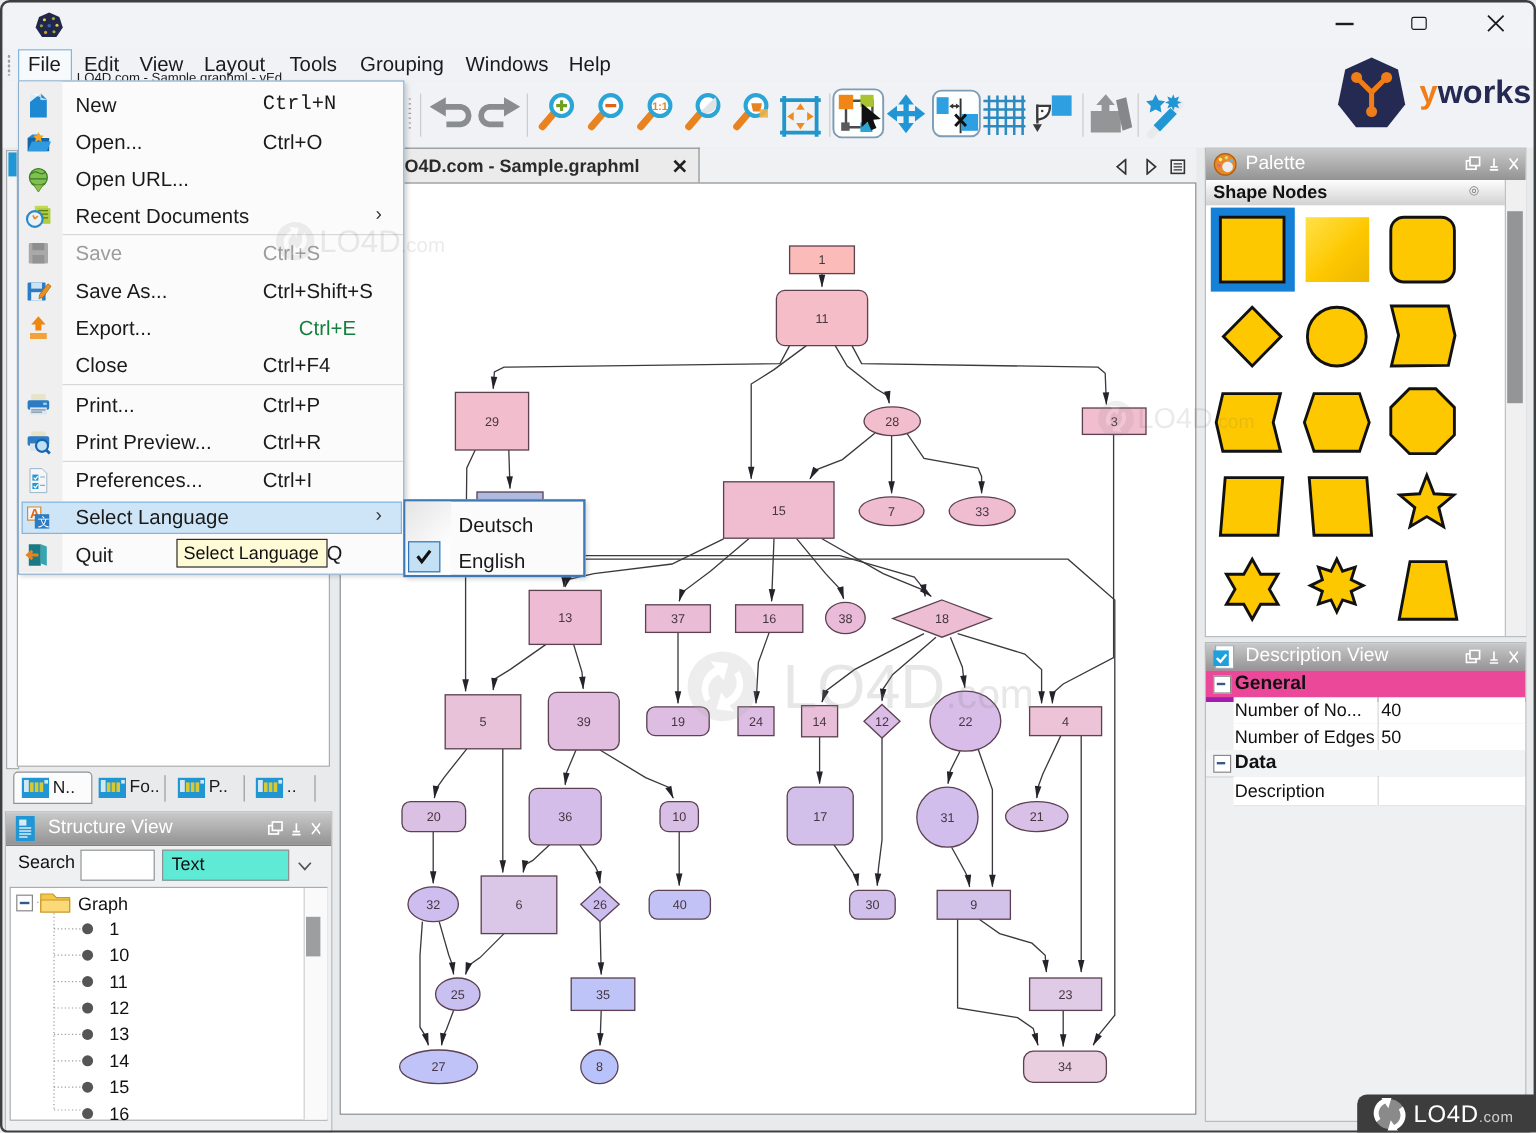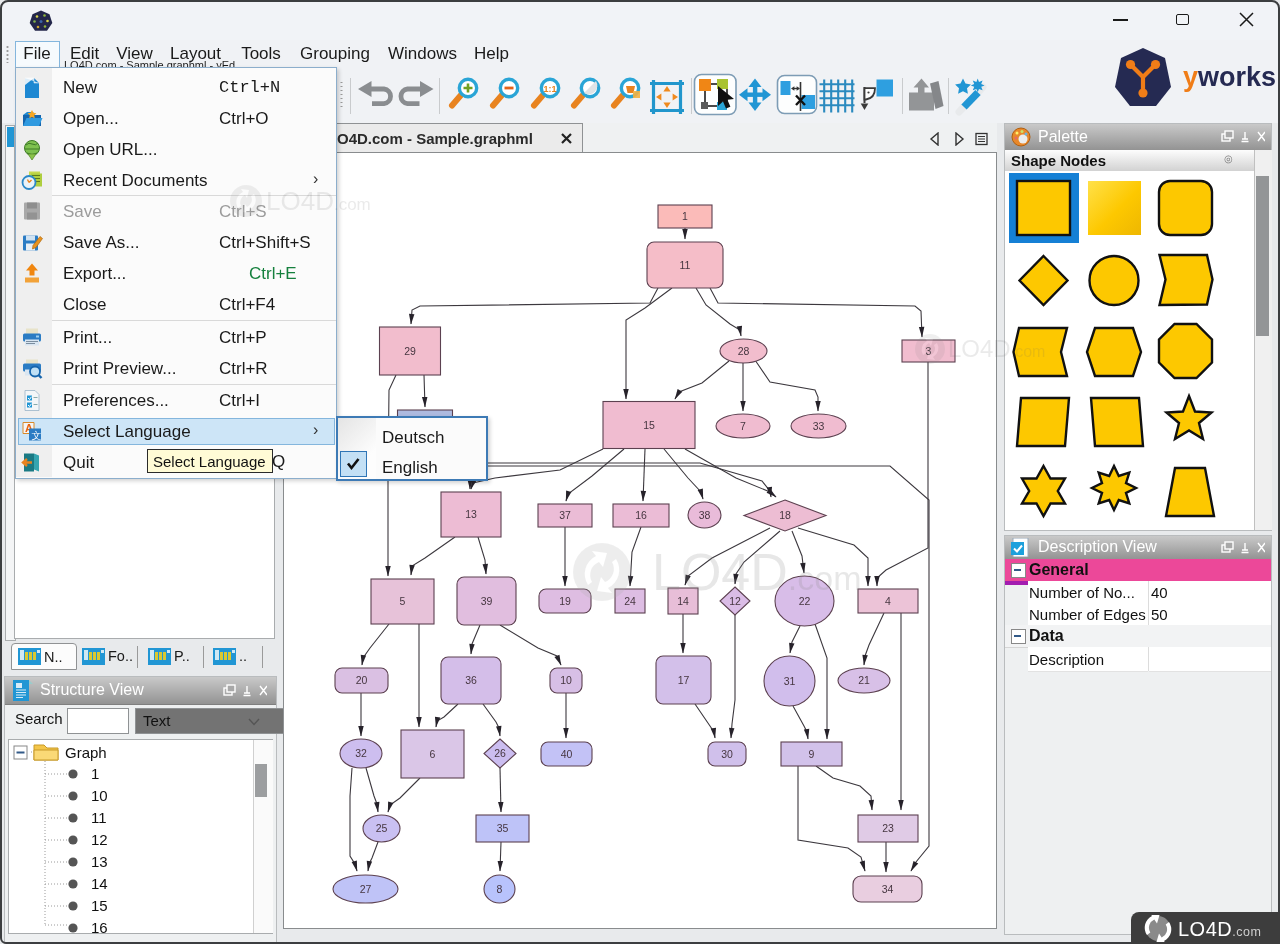--- a/index.html
+++ b/index.html
@@ -503,21 +503,21 @@
           <g fill="none" stroke="#fff" stroke-width="1.4">
             <rect x="1" y="4" width="8" height="7"></rect>
               <rect x="4" y="1" width="8" height="7" fill="#a8a8a8"></rect>
             <path d="M24,2 v7 M21,9 h6 M20.5,11.5 h7"></path>
             <path d="M37,2 l7,9 M44,2 l-7,9"></path>
           </g>
         </svg>
       </div>
       <span class="abs" style="left:10px;top:33px;font-size:15px;color:#111;">Search</span>
       <div class="abs" style="left:62px;top:31px;width:62px;height:26px;background:#fff;border:1px solid #8f9294;box-sizing:border-box;"></div>
-      <div class="abs" style="left:130px;top:31px;width:149px;height:26px;background:#737373;border:1px solid #8f9294;box-sizing:border-box;">
+      <div class="abs" style="left:130px;top:31px;width:106px;height:26px;background:#5eead4;border:1px solid #8f9294;box-sizing:border-box;">
         <span class="abs" style="left:7px;top:3px;font-size:15px;color:#111;">Text</span>
         <svg class="abs" style="left:112px;top:9px;" width="12" height="8" viewBox="0 0 12 8">
             <path d="M1,1 L6,6.5 L11,1" stroke="#555" stroke-width="1.4" fill="none"></path>
           </svg>
       </div>
       <div class="abs" style="left:3px;top:62px;width:265px;height:195px;background:#fff;border:1px solid #a9acae;box-sizing:border-box;" id="tree"></div>
       <div class="abs" style="left:248px;top:63px;width:19px;height:193px;background:#fafafa;border-left:1px solid #d0d0d0;"></div>
       <div class="abs" style="left:250px;top:87px;width:12px;height:33px;background:#9c9ea0;"></div>
     </div>
     <svg class="abs" style="left:7px;top:739px;" width="240" height="200" viewBox="0 0 240 200">

